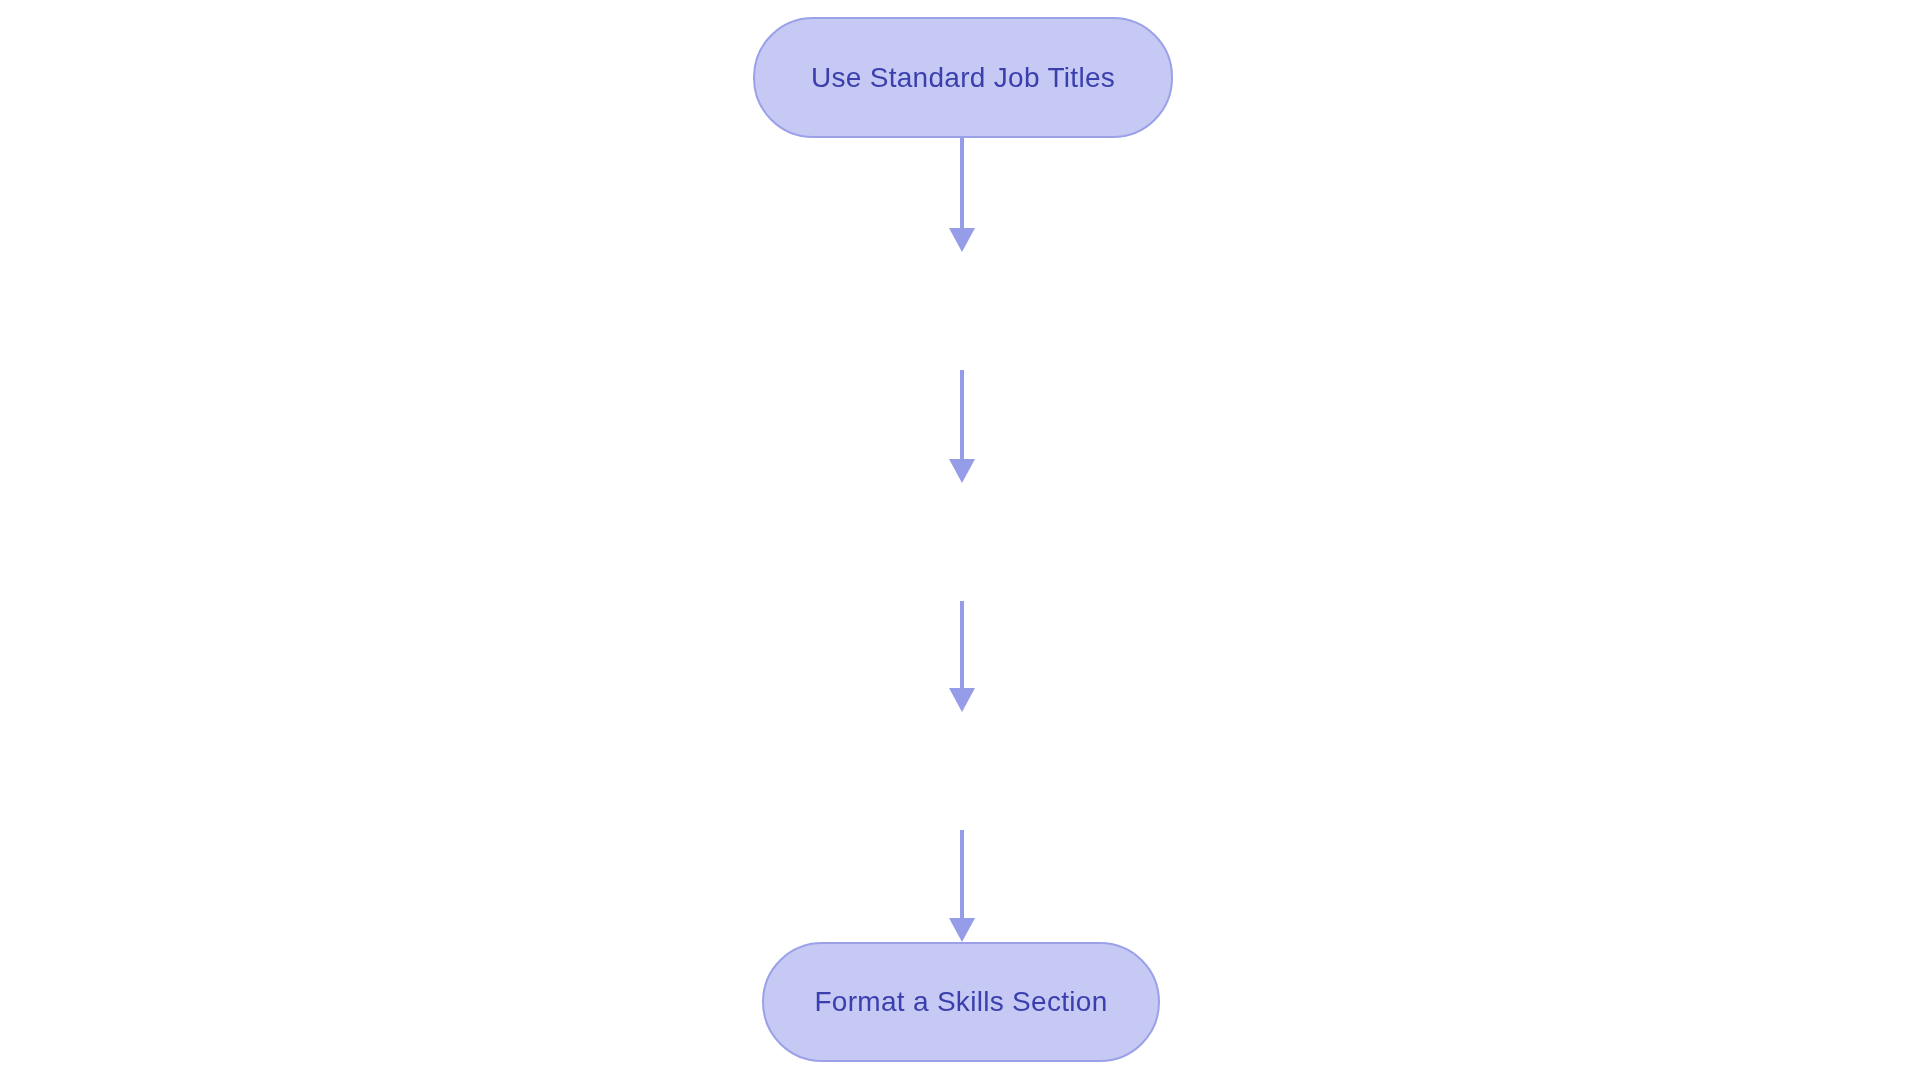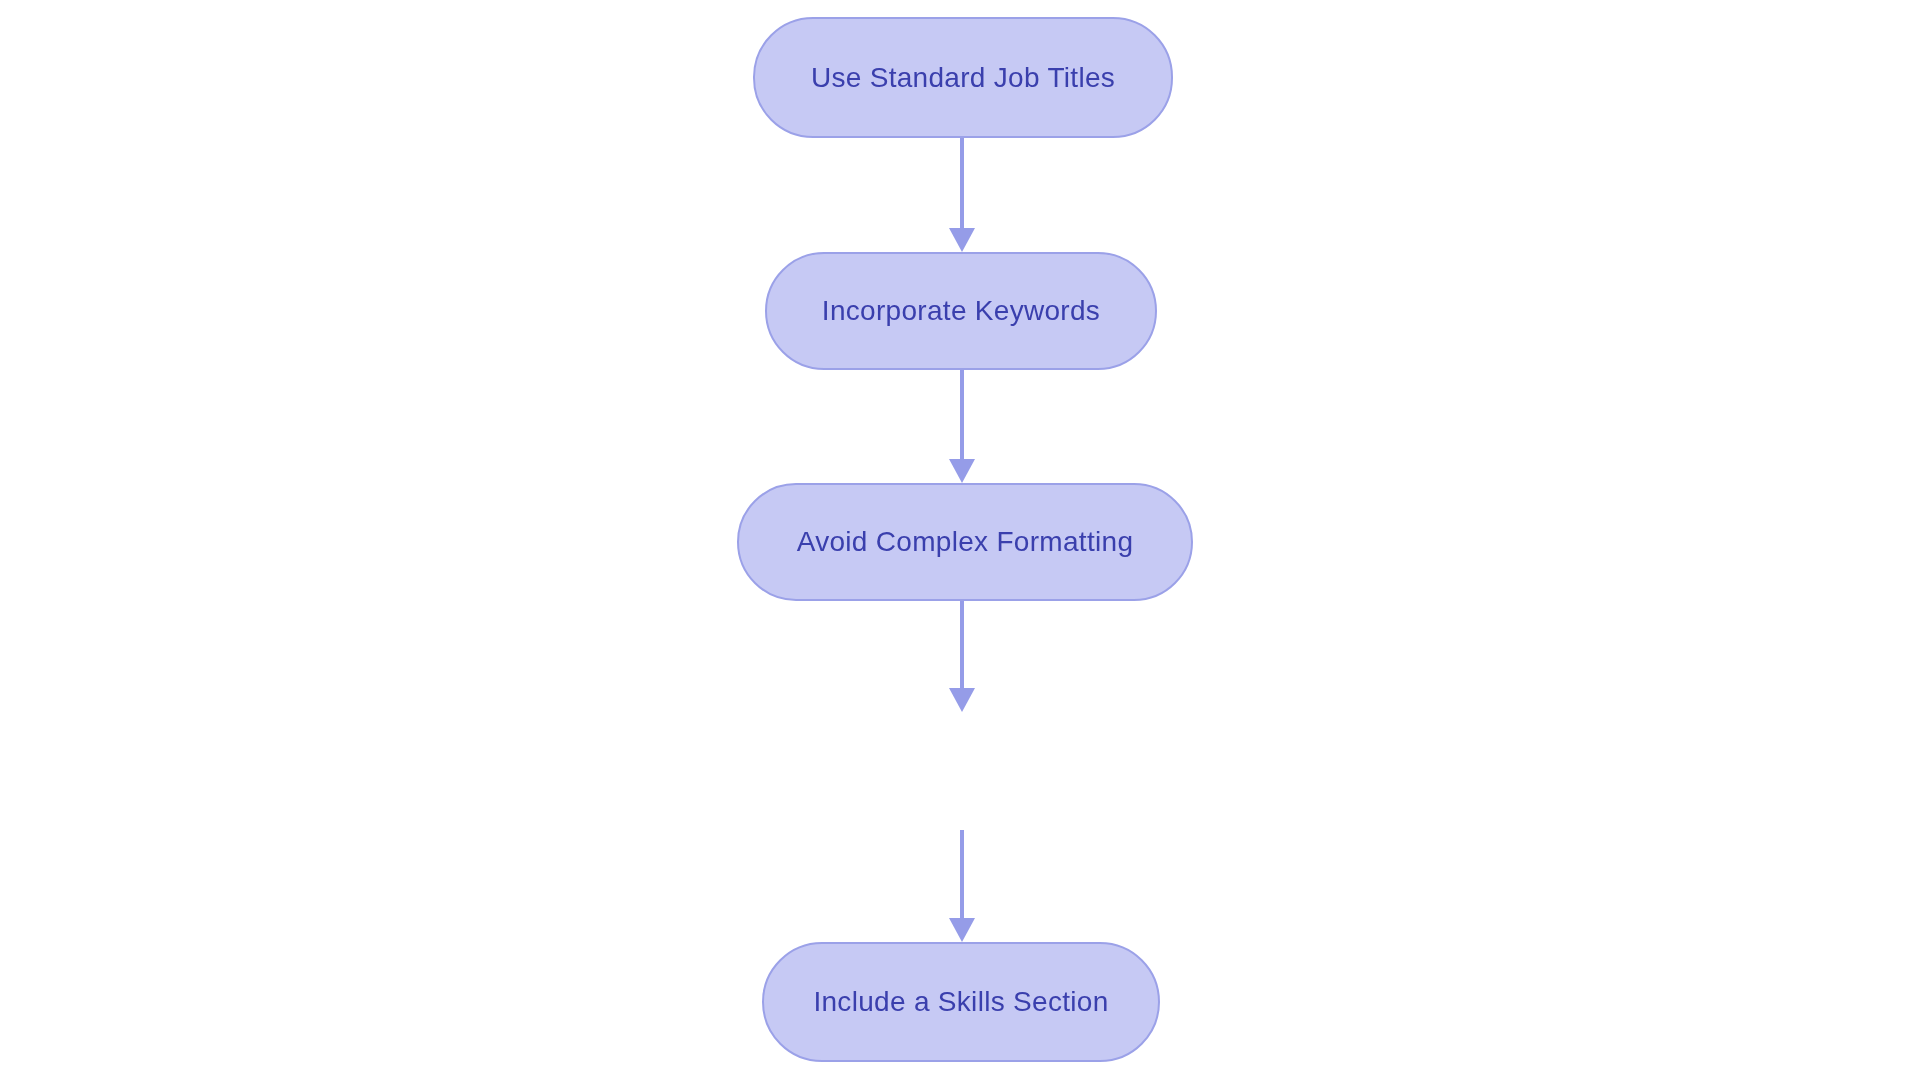--- a/index.html
+++ b/index.html
@@ -67,41 +67,35 @@
 
   <div class="node" style="left:753px; top:17px; width:420px; height:121px;">
     <span class="node-label">Use Standard Job Titles</span>
   </div>
 
   <div class="arrow" style="left:962px; top:138px; height:114px;">
     <div class="arrow-shaft"></div>
     <div class="arrow-head"></div>
   </div>
 
-  <div class="node" style="left:765px; top:252px; width:392px; height:118px;">
-    <span class="node-label">Incorporate Keywords</span>
-  </div>
 
   <div class="arrow" style="left:962px; top:370px; height:113px;">
     <div class="arrow-shaft"></div>
     <div class="arrow-head"></div>
   </div>
 
-  <div class="node" style="left:737px; top:483px; width:456px; height:118px;">
-    <span class="node-label">Avoid Complex Formatting</span>
-  </div>
 
   <div class="arrow" style="left:962px; top:601px; height:111px;">
     <div class="arrow-shaft"></div>
     <div class="arrow-head"></div>
   </div>
 
 
   <div class="arrow" style="left:962px; top:830px; height:112px;">
     <div class="arrow-shaft"></div>
     <div class="arrow-head"></div>
   </div>
 
   <div class="node" style="left:762px; top:942px; width:398px; height:120px;">
-    <span class="node-label">Include a Skills Section</span>
+    <span class="node-label">Format a Skills Section</span>
   </div>
 
 </div>
 
 </body></html>

